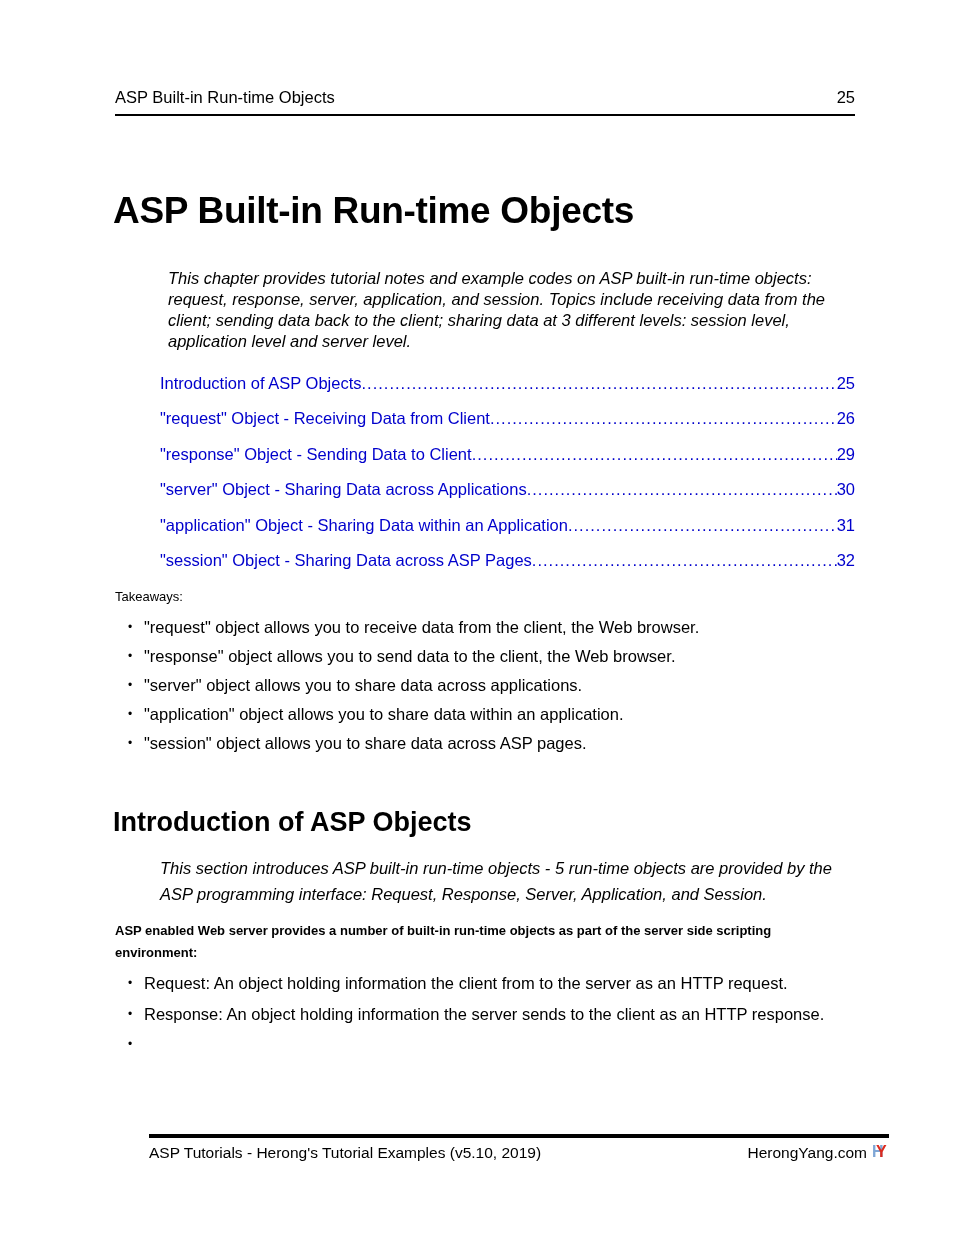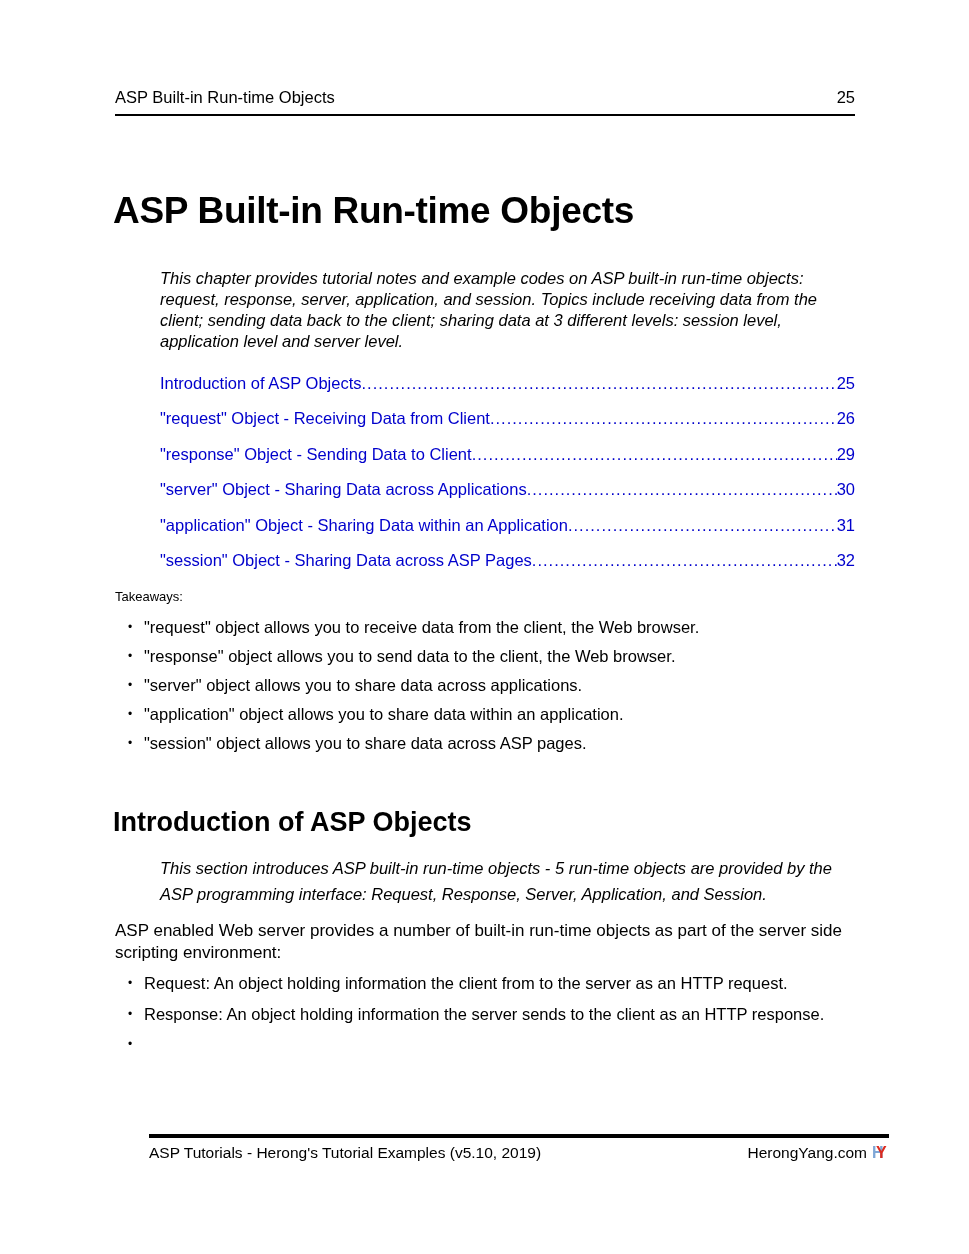--- a/index.html
+++ b/index.html
@@ -27,21 +27,21 @@
     left:113px; top:190px;
     font-size:37px; font-weight:bold; letter-spacing:-0.3px;
     line-height:42px; white-space:nowrap;
   }
 
   
   .summary {
     left:160px; width:700px;
     font-size:16.5px; font-style:italic; line-height:21px;
   }
-  .chapter-summary { top:268px; }
+  .chapter-summary { top:268px;margin-left:8px; }
   .section-summary { top:855px; line-height:26px; }
 
   
   .toc {
     left:160px; top:374px; width:695px;
     color:#0000CC; font-size:16.5px;
   }
   .toc-row {
     display:flex; align-items:baseline;
     line-height:19px; margin-bottom:16.4px;
@@ -58,37 +58,37 @@
   .bullet-item { display:flex; line-height:20px; margin-bottom:9px; }
   .bullet-glyph { flex:0 0 16px; font-size:12px; line-height:20px; }
 
   
   .section-heading {
     left:113px; top:806px;
     font-size:27px; font-weight:bold; line-height:32px; white-space:nowrap;
   }
   .body-paragraph {
     left:115px; top:920px; width:742px;
-    font-size:17px; line-height:21.5px;
+    font-size:13px; line-height:21.5px;font-weight:bold;
   }
   .objects-list { top:973px; }
   .objects-list .bullet-item { line-height:21.5px; margin-bottom:9px; }
   .objects-list .bullet-glyph { line-height:21.5px; }
   .obj-name { font-weight:normal; }
 
   
   .page-footer {
     left:115px; top:1134px; width:740px;
     border-top:4px solid #000;
     padding-top:6px;
     display:flex; justify-content:space-between; align-items:center;
     font-size:15.5px;
     margin-left:34px;
   }
-  .footer-right { display:flex; align-items:flex-end; gap:5px; }
+  .footer-right { display:flex; align-items:flex-start; gap:5px; }
   .hy-logo { position:relative; display:inline-block; width:17px; height:17px; }
   .hy-logo .letter-h {
     position:absolute; left:0; top:-1px;
     color:#7EA6D6; font-weight:bold; font-size:16px; line-height:17px;
   }
   .hy-logo .letter-y {
     position:absolute; left:4px; top:-1px;
     color:#DC2A1E; font-weight:bold; font-size:16px; line-height:17px;
   }
 </style>

